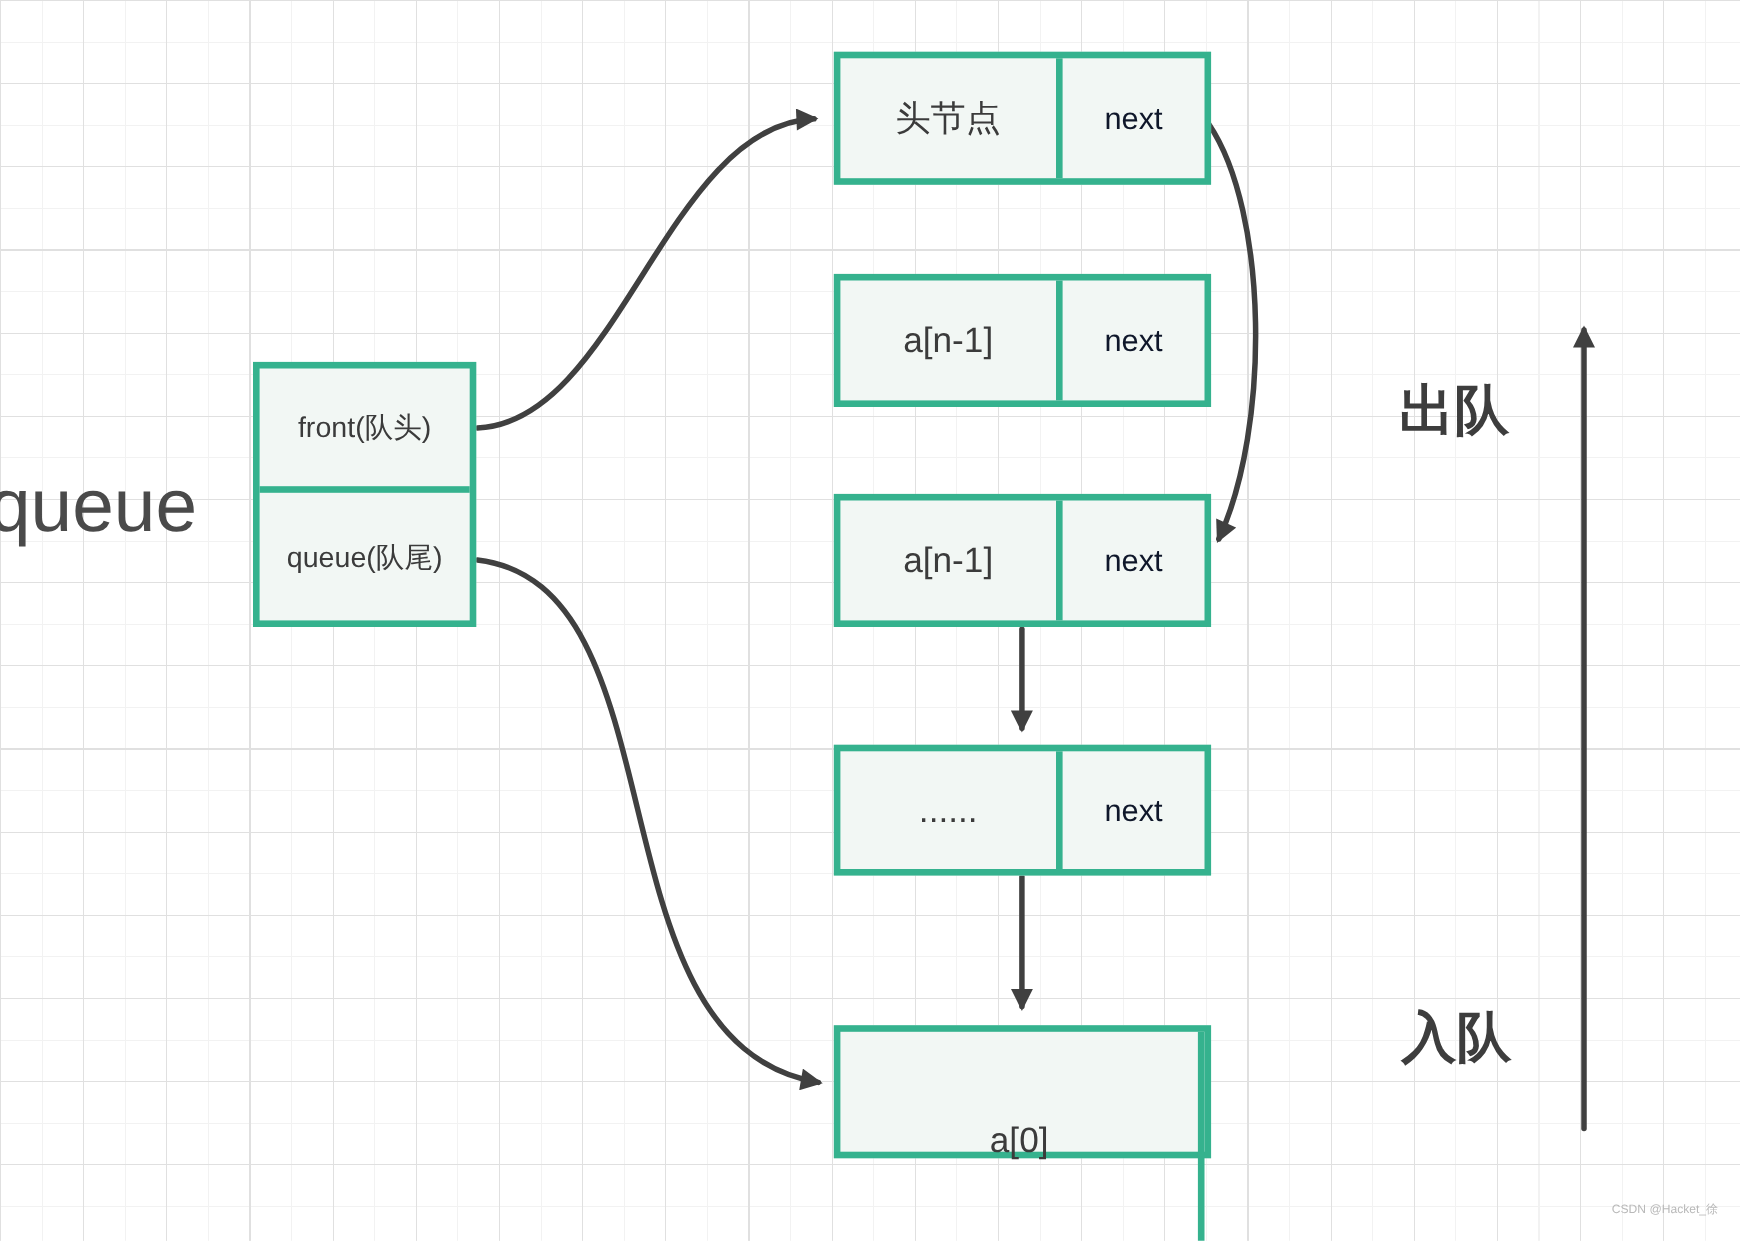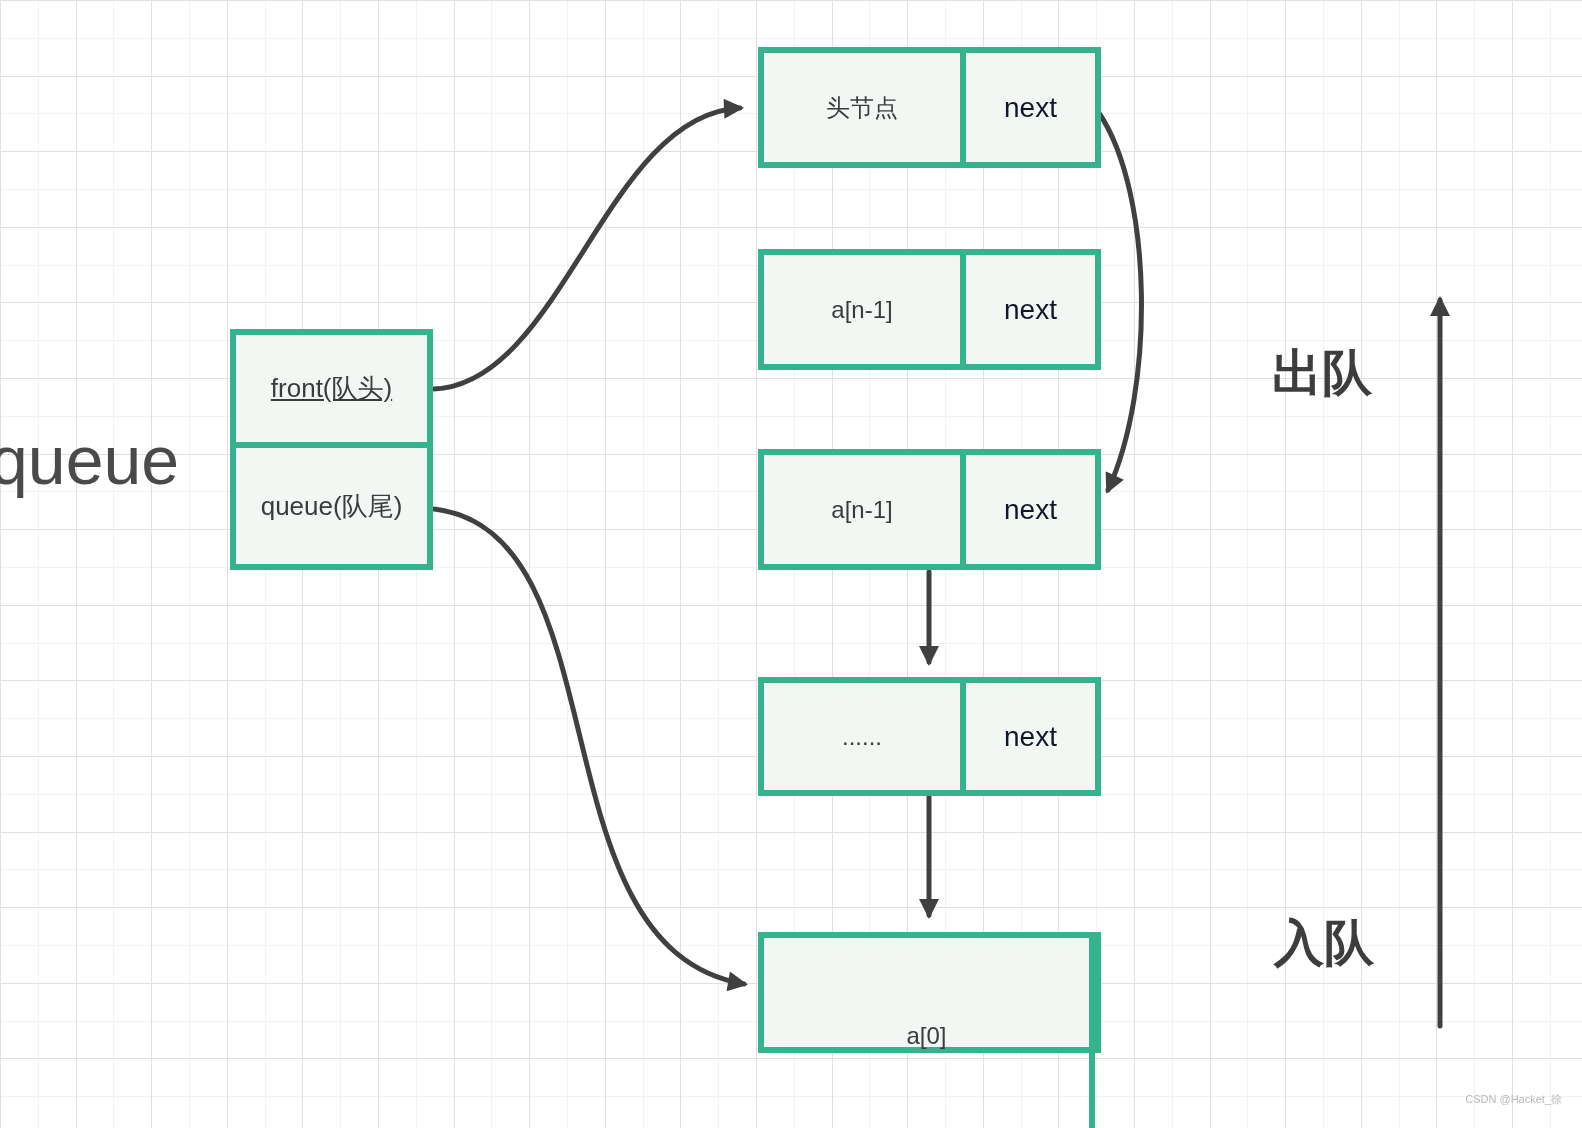--- a/index.html
+++ b/index.html
@@ -22,42 +22,42 @@
 
   
   .node{
     position:absolute;left:758px;width:343px;height:121px;
     border:6px solid #35b28e;background:#f2f7f4;
     box-sizing:border-box;display:flex;
   }
   .node .cell-data{
     flex:0 0 196px;border-right:6px solid #35b28e;
     display:flex;align-items:center;justify-content:center;
-    font-size:24px;color:#3b3b3b;
+    font-size:32px;color:#3b3b3b;
   }
   .node .cell-next{
     flex:1 1 auto;display:flex;align-items:center;justify-content:center;
     font-size:28px;color:#0f172a;
   }
   .node.n1{top:47px;}
   .node.n2{top:249px;}
   .node.n3{top:449px;}
   .node.n4{top:677px;height:119px;}
   .node.n5{top:932px;flex-direction:column;}
 
   
   .pointer-box{
     position:absolute;left:230px;top:329px;width:203px;height:241px;
     border:6px solid #35b28e;background:#f2f7f4;
     box-sizing:border-box;display:flex;flex-direction:column;
   }
   .pointer-box .cell-front{
     flex:0 0 107px;border-bottom:6px solid #35b28e;
     display:flex;align-items:center;justify-content:center;
-    font-size:26px;color:#3b3b3b;text-decoration:underline;
+    font-size:26px;color:#3b3b3b;
   }
   .pointer-box .cell-rear{
     flex:1 1 auto;display:flex;align-items:center;justify-content:center;
     font-size:26px;color:#3b3b3b;
   }
 
   .queue-title{
     position:absolute;left:-10px;top:421px;
     font-size:68px;color:#4a4a4a;letter-spacing:0px;
   }

